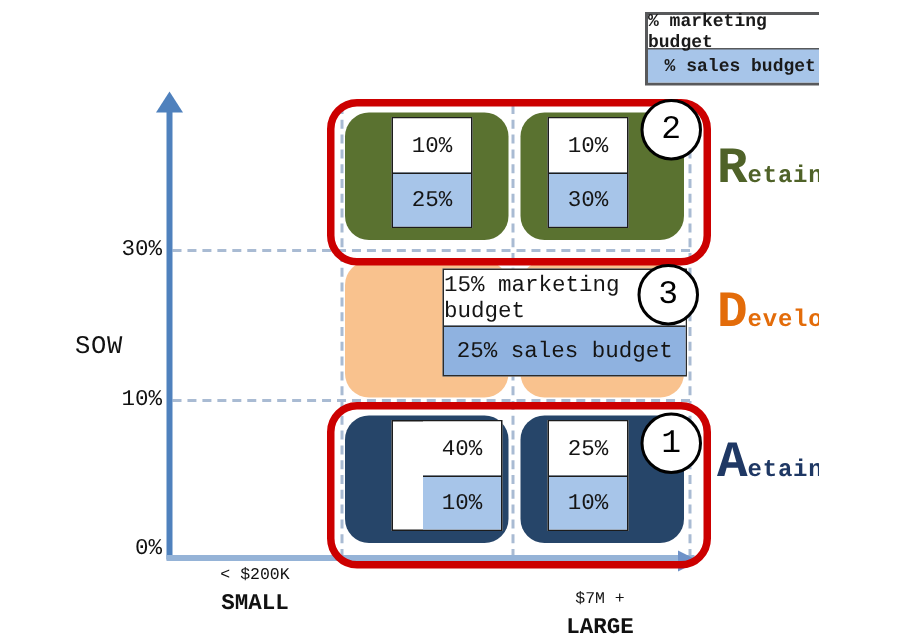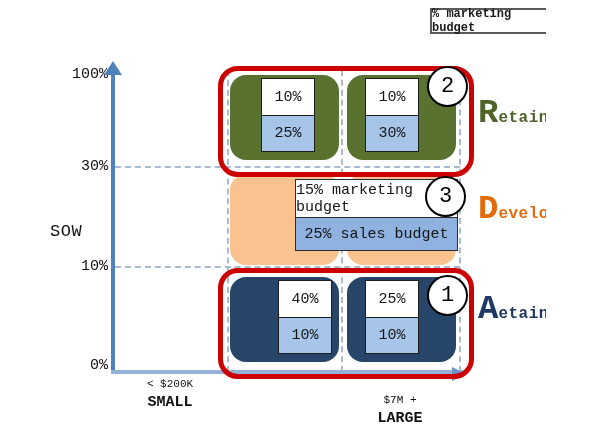--- a/index.html
+++ b/index.html
@@ -51,34 +51,36 @@
 </style>
 </head>
 <body>
 
 <div class="stage">
 
   <div class="legend">
     <div class="legend-row">
       <span>% marketing budget</span>
     </div>
+    <div class="legend-row sales">
+      <span>% sales budget</span>
+    </div>
   </div>
 
   <div class="hgrid" style="top:166px;"></div>
   <div class="hgrid" style="top:266px;"></div>
   <div class="vgrid" style="left:227px;"></div>
   <div class="vgrid" style="left:341px;"></div>
   <div class="vgrid" style="left:459px;"></div>
 
   <div class="y-axis"></div>
   <div class="y-arrow"></div>
   <div class="x-axis"></div>
   <div class="x-arrow"></div>
 
-  <div class="ytick" style="left:48px;top:66px;">100%</div>
   <div class="ytick" style="left:48px;top:158px;">30%</div>
   <div class="ytick" style="left:48px;top:258px;">10%</div>
   <div class="ytick" style="left:48px;top:357px;">0%</div>
   <div class="y-title">SOW</div>
 
   <div class="red-frame" style="top:66px;"></div>
   <div class="cellbox green" style="left:230px;top:75px;"></div>
   <div class="cellbox green" style="left:347px;top:75px;"></div>
   <div class="stack" style="left:261px;top:78px;">
     <div class="top">10%</div>
@@ -96,21 +98,21 @@
   <div class="widestack">
     <div class="top">15% marketing budget</div>
     <div class="bot">25% sales budget</div>
   </div>
   <div class="badge" style="left:425px;top:176px;">3</div>
   <div class="zone-label develop"><span class="big">D</span><span class="rest">evelop</span></div>
 
   <div class="red-frame" style="top:268px;"></div>
   <div class="cellbox navy" style="left:230px;top:277px;"></div>
   <div class="cellbox navy" style="left:347px;top:277px;"></div>
-  <div class="stack" style="left:278px;top:280px;">
+  <div class="stack" style="left:261px;top:280px;padding-left:20px;">
     <div class="top">40%</div>
     <div class="bot">10%</div>
   </div>
   <div class="stack" style="left:365px;top:280px;">
     <div class="top">25%</div>
     <div class="bot">10%</div>
   </div>
   <div class="badge" style="left:427px;top:275px;">1</div>
   <div class="zone-label acquire"><span class="big">A</span><span class="rest">etain</span></div>
 

